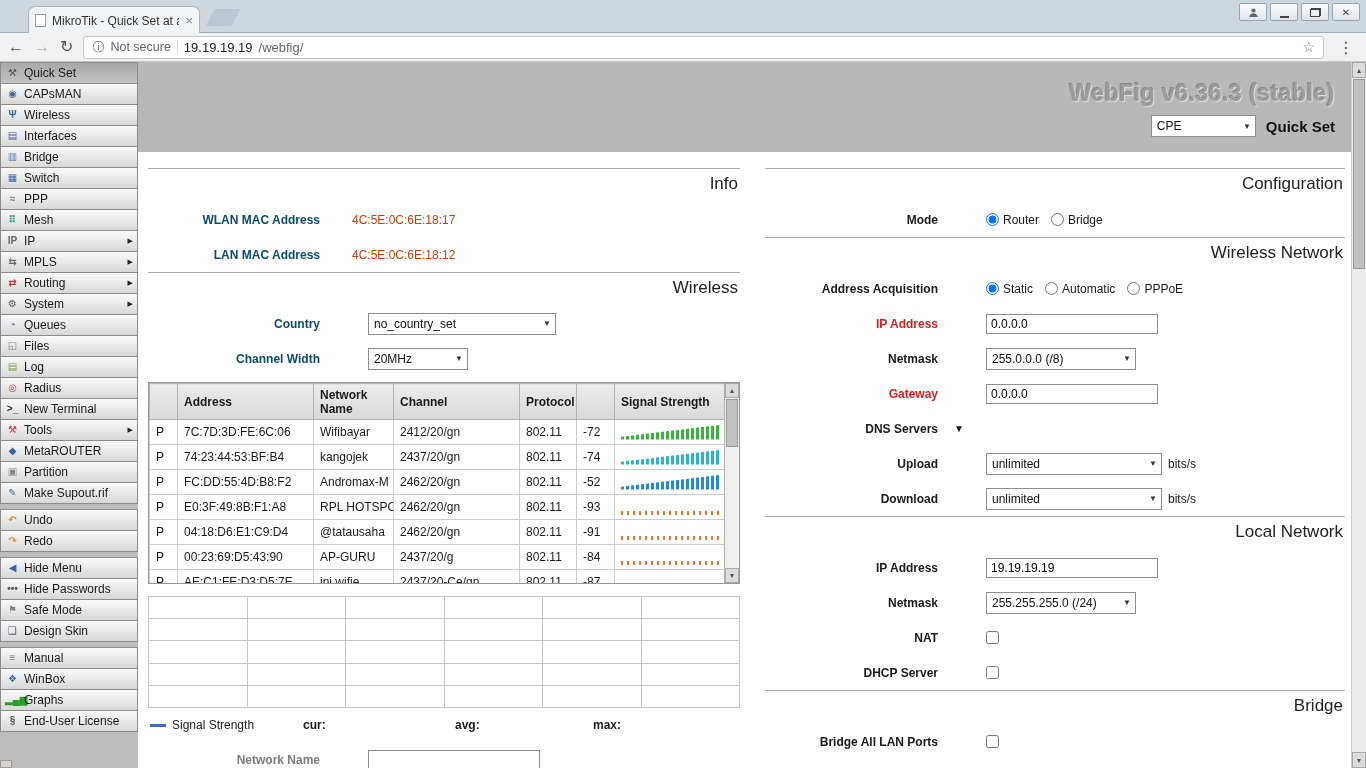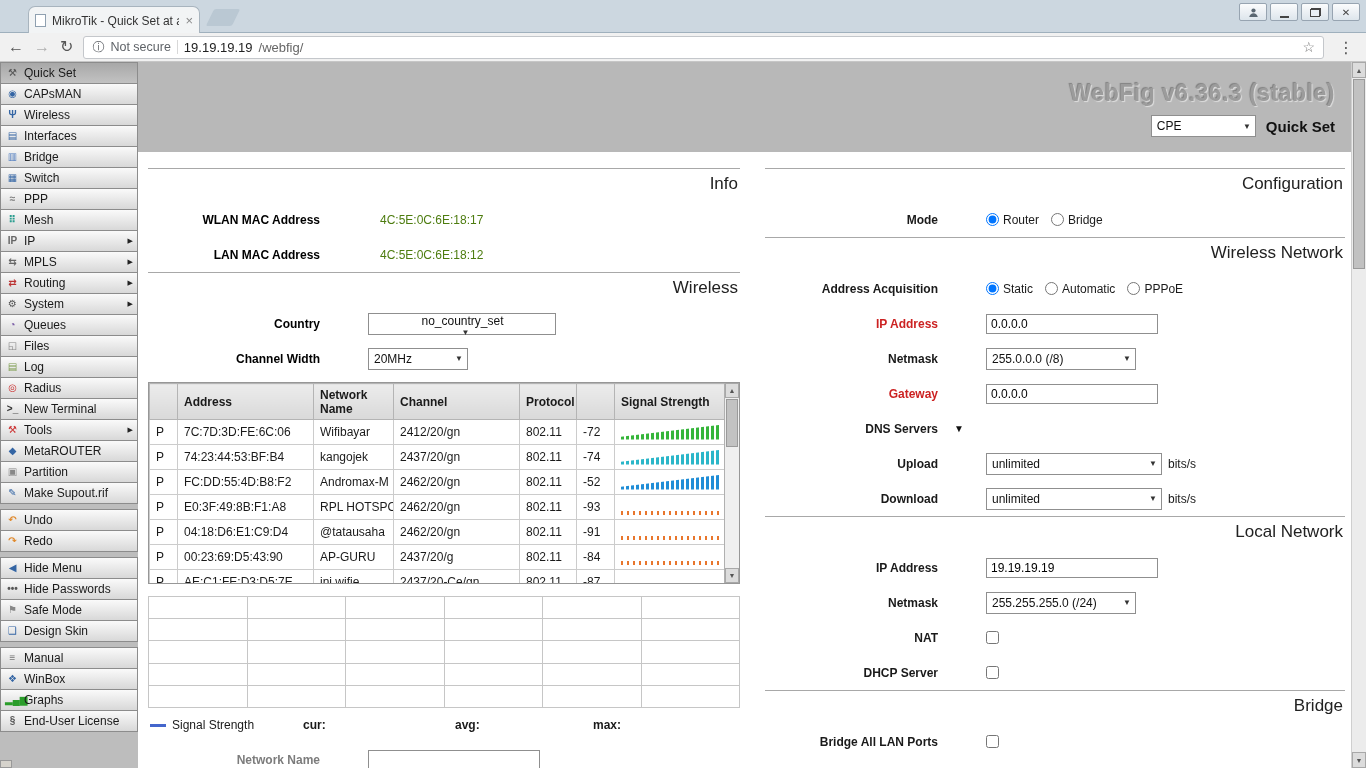--- a/index.html
+++ b/index.html
@@ -54,30 +54,30 @@
   .pagetitle { font-size:15px; font-weight:bold; color:#111; }
   .content { position:absolute; left:0; right:0; top:78px; bottom:0; background:#fff; overflow:hidden; }
   .col { position:absolute; top:16px; }
   .colL { left:10px; width:592px; }
   .colR { left:627px; width:580px; }
 
   .sect { border-top:1px solid #a8a8a8; }
   .sect-title { text-align:right; font-size:17px; color:#222; margin:5px 2px 8px 0; font-weight:400; }
 
   .row { display:flex; align-items:center; height:35px; }
-  .lbl { width:172px; text-align:right; font-size:12px; font-weight:bold; color:#000000; flex:0 0 auto; }
+  .lbl { width:172px; text-align:right; font-size:12px; font-weight:bold; color:#0c4a6e; flex:0 0 auto; }
   .lblR { width:173px; text-align:right; font-size:12px; font-weight:bold; color:#1a1a1a; flex:0 0 auto; }
   .lbl.muted { color:#7c7c7c; }
   .ctl { margin-left:48px; display:flex; align-items:center; }
-  .ctl.macv { margin-left:60px; font-size:12px; color:#4d7c0f; }
+  .ctl.macv { margin-left:32px; font-size:12px; color:#c2410c; }
 
   .sel { display:inline-flex; align-items:center; justify-content:space-between; background:#fff; border:1px solid #8f8f8f; height:22px; font-size:12px; color:#111; padding:0 4px 0 5px; }
   .selarr { font-size:8px; color:#333; margin-left:6px; }
   .w-cpe { width:105px; }
-  .w-country { width:188px;flex-direction:column; }
+  .w-country { width:188px; }
   .w-chw { width:100px; }
   .w-mask { width:150px; }
   .w-rate { width:176px; }
   .txt { width:172px; height:20px; border:1px solid #8f8f8f; font-size:12px; padding:1px 4px; font-family:inherit; }
   .unit { font-size:12px; margin-left:6px; color:#1a1a1a; }
   .radio-opt { display:flex; align-items:center; gap:4px; margin-right:12px; font-size:12px; color:#1a1a1a; }
   input[type=radio], input[type=checkbox] { width:13px; height:13px; margin:0; }
   .dnsarrow { font-size:10px; color:#111; margin-left:16px; cursor:default; }
 
   

